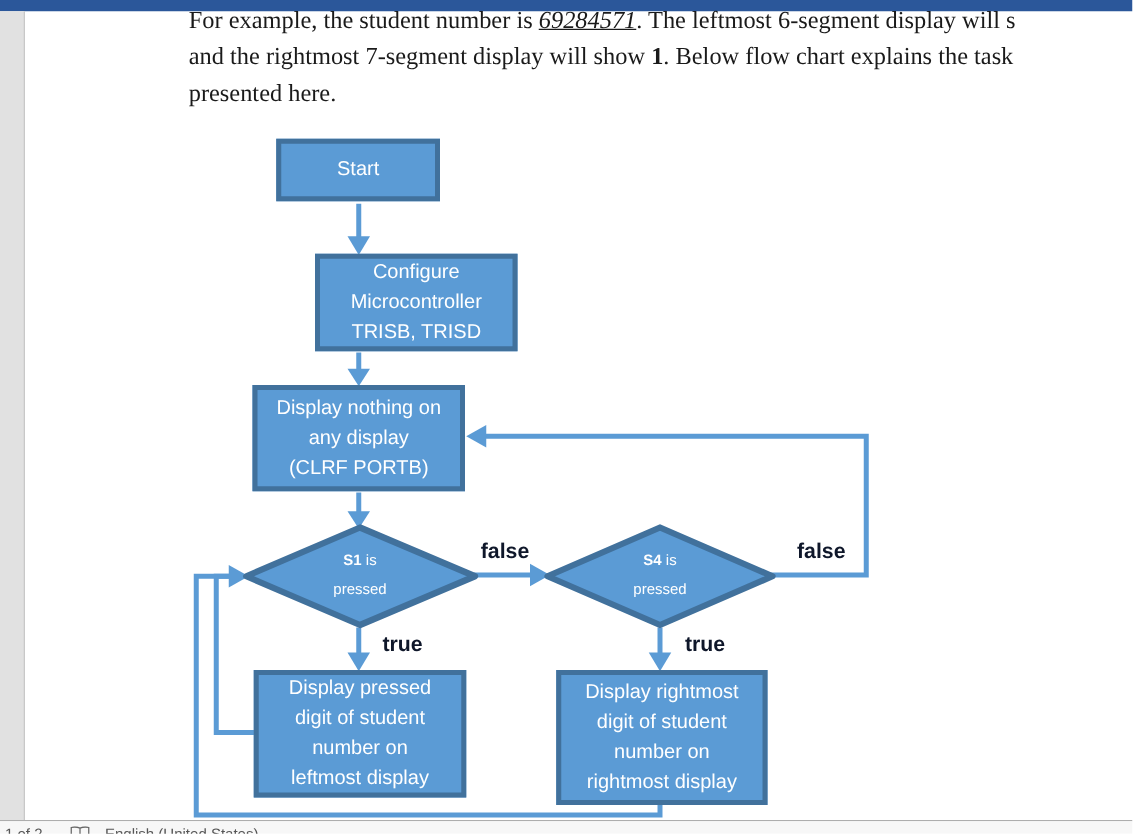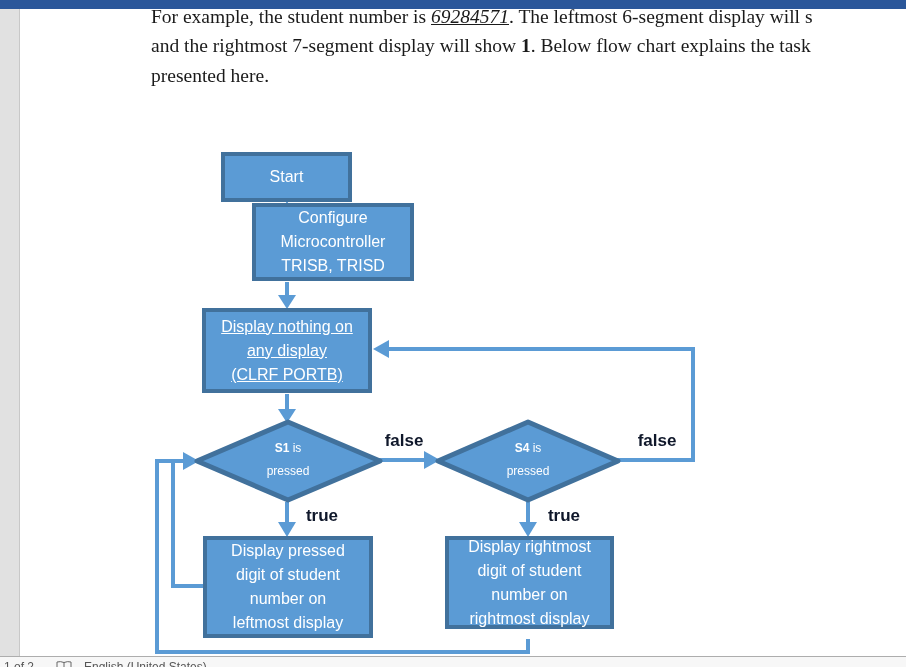--- a/index.html
+++ b/index.html
@@ -85,44 +85,44 @@
     <polygon points="389,340 389,358 373,349"></polygon>
     <polygon points="183,452 183,470 199,461"></polygon>
   </g>
 
   <g fill="#5B9BD5" stroke="#41719C" stroke-width="5" stroke-linejoin="round">
     <polygon points="197,461 288,422 380,461 288,500"></polygon>
     <polygon points="438,461 528,422 618,461 528,500"></polygon>
   </g>
 </svg>
 
-<div class="fc-box" style="left:221px;top:111px;width:131px;height:50px;background:#5B9BD5;border:4px solid #41719C;margin-top:41px;">
+<div class="fc-box" style="left:221px;top:111px;width:131px;height:50px;background:#5B9BD5;border:4px solid #41719C;">
   <div>Start</div>
 </div>
 
 <div class="fc-box" style="left:206px;top:203px;width:162px;height:78px;background:#5B9BD5;border:4px solid #41719C;margin-left:46px;">
   <div>Configure</div>
   <div>Microcontroller</div>
   <div>TRISB, TRISD</div>
 </div>
 
-<div class="fc-box" style="left:202px;top:308px;width:170px;height:85px;background:#5B9BD5;border:4px solid #41719C;text-decoration:underline;">
+<div class="fc-box" style="left:202px;top:308px;width:170px;height:85px;background:#5B9BD5;border:4px solid #41719C;">
   <div>Display nothing on</div>
   <div>any display</div>
   <div>(CLRF PORTB)</div>
 </div>
 
 <div class="fc-box" style="left:203px;top:536px;width:170px;height:102px;background:#5B9BD5;border:4px solid #41719C;">
   <div>Display pressed</div>
   <div>digit of student</div>
   <div>number on</div>
   <div>leftmost display</div>
 </div>
 
-<div class="fc-box" style="left:445px;top:536px;width:169px;height:93px;background:#5B9BD5;border:4px solid #41719C;">
+<div class="fc-box" style="left:445px;top:536px;width:169px;height:108px;background:#5B9BD5;border:4px solid #41719C;">
   <div>Display rightmost</div>
   <div>digit of student</div>
   <div>number on</div>
   <div>rightmost display</div>
 </div>
 
 <div class="fc-diamond-text" style="left:228px;top:437px;width:120px;">
   <div><span class="b">S1</span><span> is</span></div>
   <div>pressed</div>
 </div>

